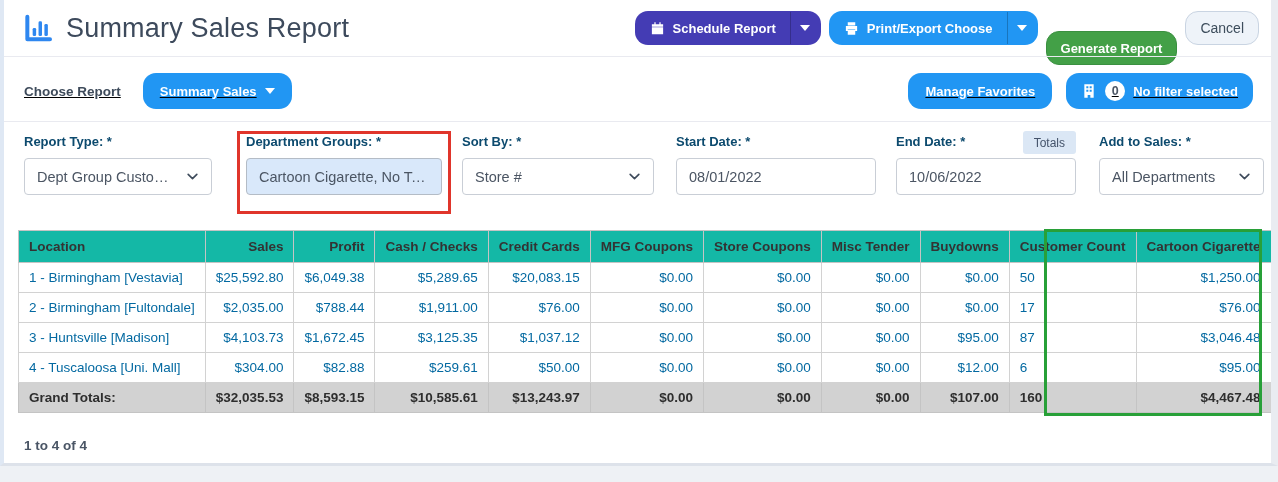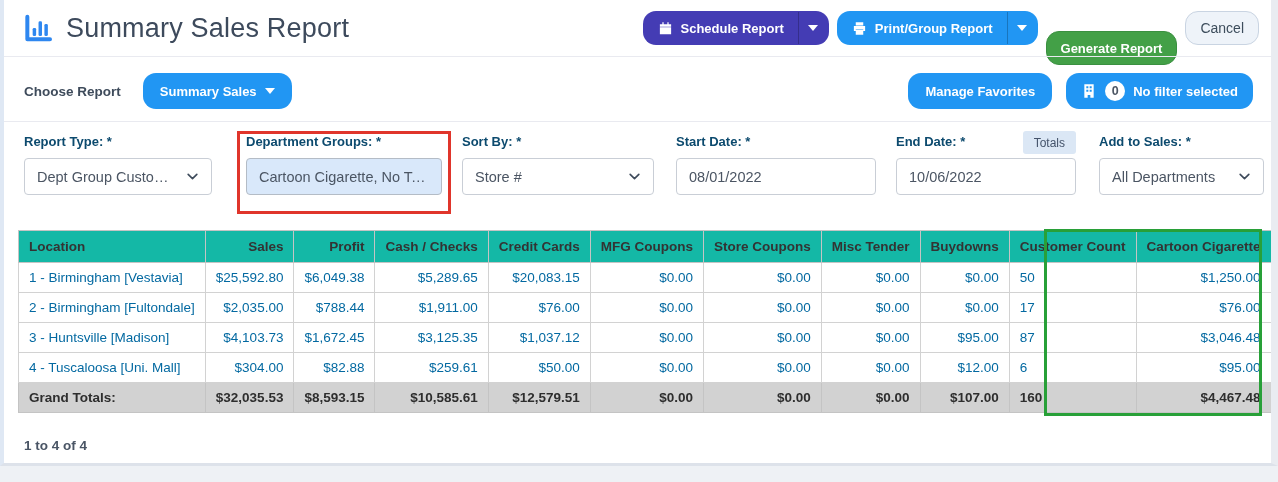--- a/index.html
+++ b/index.html
@@ -23,21 +23,21 @@
                       border-left:1px solid rgba(0,0,0,.22); }
   .caret { width:0; height:0; border-left:5px solid transparent; border-right:5px solid transparent; border-top:6px solid #fff; display:inline-block; }
   .purple { background:#443cb4; }
   .blue   { background:#2196f3; }
   .green  { background:#43a047; border-color:#3a9040;margin-top:40px; }
   .light  { background:#eef3f9; border-color:#c9d4e2; color:#3d4d5c; padding:0 14px; }
   .green  { padding:0 14px; }
   .divider { position:absolute; left:0; right:0; height:1px; background:#e9eaf0; }
   .d1 { top:56px; } .d2 { top:121px; }
   
-  .choose-row { position:absolute; top:62px; left:0; right:0; height:58px; display:flex; align-items:center; padding:0 18px 0 20px; }
+  .choose-row { position:absolute; top:62px; left:0; right:0; height:58px; display:flex; align-items:center; padding:0 18px 0 20px;text-decoration:underline; }
   .choose-label { font-size:13.5px; font-weight:700; color:#3e4b5b; margin-right:22px; }
   .pill-btn { height:36px; padding:0 16px; }
   .report-selector .sel-caret { margin-left:8px; }
   .right-group { margin-left:auto; display:flex; gap:14px; }
   .filter-btn { gap:8px; padding:0 14px; }
   .badge { width:20px; height:20px; border-radius:50%; background:#ffffff; color:#4b5563; font-size:12.5px; font-weight:700;
            display:inline-flex; align-items:center; justify-content:center; }
   
   .filter-group { position:absolute; top:134px; height:82px; }
   .filter-label { font-size:13px; font-weight:700; color:#0c4a6e; display:block; }
@@ -95,21 +95,21 @@
           <span class="caret"></span>
         </span>
       </div>
       <div class="btn blue split">
         <span class="btn-main">
           <span>
             <svg class="icon-svg" width="15" height="15" viewBox="0 0 24 24" fill="#fff">
               <path d="M6 2h12v5H6zM3 8h18v8h-3v-3H6v3H3zM6 14h12v8H6z"></path>
             </svg>
           </span>
-          <span>Print/Group Report</span>
+          <span>Print/Export Choose</span>
         </span>
         <span class="btn-caret">
           <span class="caret"></span>
         </span>
       </div>
       <button class="btn green" style="font-family:inherit;">Generate Report</button>
       <button class="btn light" style="font-family:inherit; font-weight:400; font-size:14px;">Cancel</button>
     </div>
   </div>
   <div class="divider d1"></div>
@@ -275,21 +275,21 @@
           <td class="col8">$12.00</td>
           <td class="col9">6</td>
           <td class="col10">$95.00</td>
           <td class="col11">$148.00</td>
         </tr>
         <tr class="totals">
           <td class="col0">Grand Totals:</td>
           <td class="col1">$32,035.53</td>
           <td class="col2">$8,593.15</td>
           <td class="col3">$10,585.61</td>
-          <td class="col4">$12,579.51</td>
+          <td class="col4">$13,243.97</td>
           <td class="col5">$0.00</td>
           <td class="col6">$0.00</td>
           <td class="col7">$0.00</td>
           <td class="col8">$107.00</td>
           <td class="col9">160</td>
           <td class="col10">$4,467.48</td>
           <td class="col11">$16,824.60</td>
         </tr>
       </tbody>
   </table>

